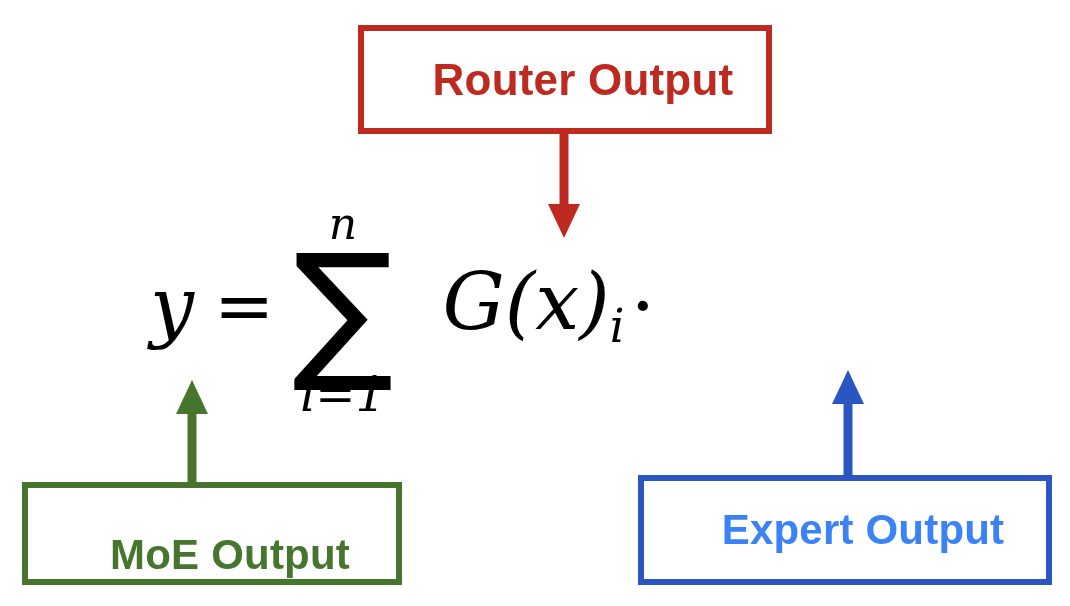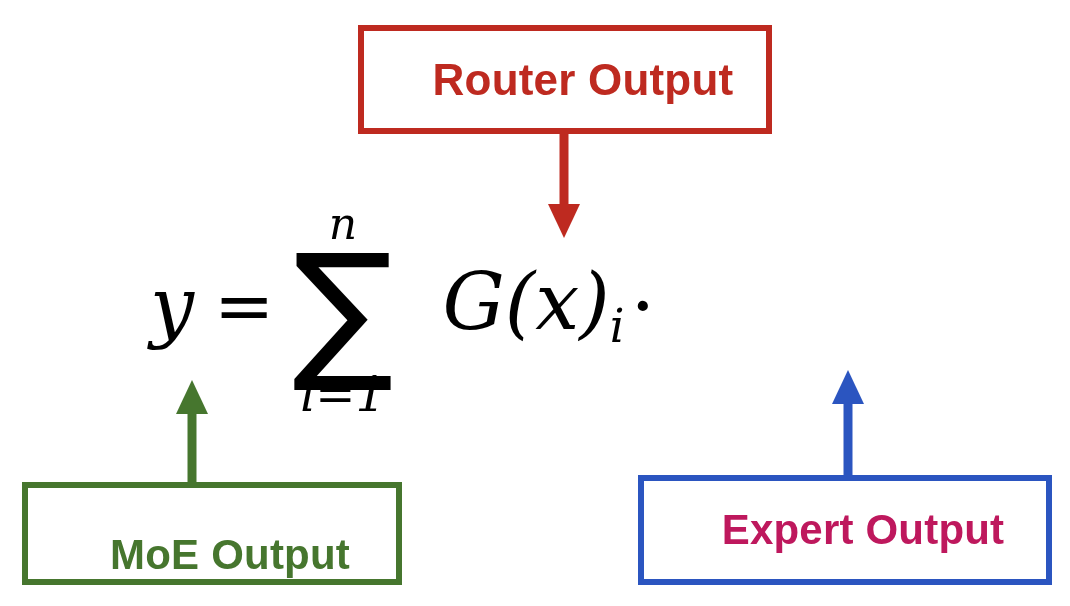--- a/index.html
+++ b/index.html
@@ -53,21 +53,21 @@
     font-size: 42px;
     align-items: flex-end;
   }
 
   #box-expert {
     left: 638px;
     top: 475px;
     width: 414px;
     height: 110px;
     border: 6px solid #2B55C0;
-    color: #be185d;
+    color: #3b82f6;
     font-size: 42px;
   }
 
   
   .arrow-svg {
     position: absolute;
     overflow: visible;
   }
   #arrow-router-down { left: 542px; top: 130px; }
   #arrow-moe-up      { left: 170px; top: 378px; }

